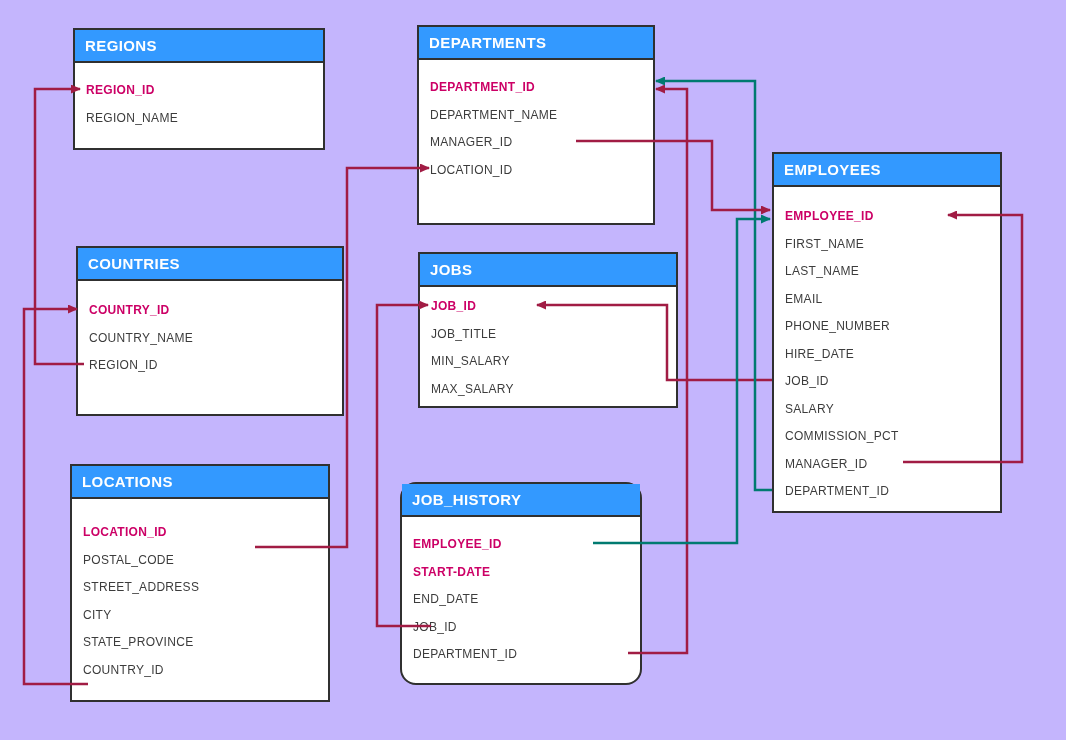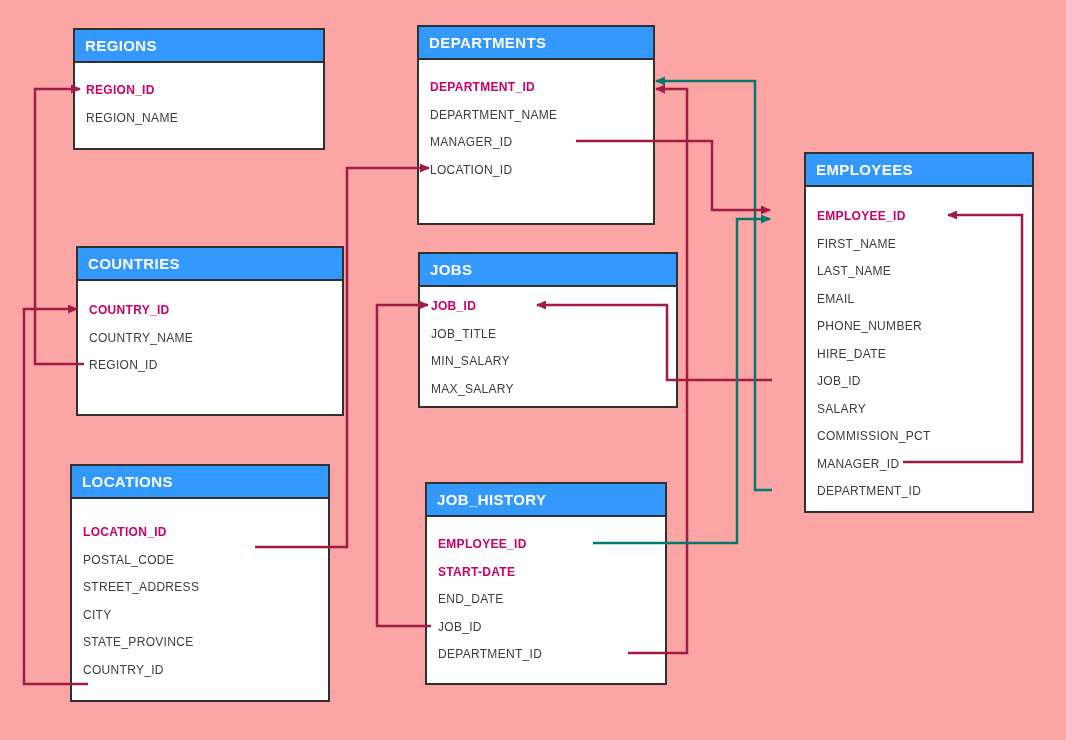--- a/index.html
+++ b/index.html
@@ -1,18 +1,18 @@
 <!DOCTYPE html>
 <html style="--hdr: #3399FF; --pk: #CC0066; --line-red: #A11C44; --line-teal: #007A70; --text: #3C3C3C; --border: #303030;"><head>
 <meta charset="utf-8">
 <title>Diagram</title>
 <style>
   html,body{margin:0;padding:0;background:#ffffff;}
   .canvas{
-    position:relative;width:1066px;height:740px;background:#fca5a5;
+    position:relative;width:1066px;height:740px;background:#c4b5fd;
     font-family:"Liberation Sans","DejaVu Sans",sans-serif;overflow:hidden;
   }
   svg.layer{position:absolute;left:0;top:0;width:1066px;height:740px;pointer-events:none;z-index:5;}
   .rel{fill:none;stroke-width:2.5px;}
   .rel.red{stroke:var(--line-red);}
   .rel.teal{stroke:var(--line-teal);}
   .mk-red{fill:var(--line-red);}
   .mk-teal{fill:var(--line-teal);}
   .entity{
     position:absolute;background:#ffffff;border:2px solid var(--border);
@@ -91,31 +91,31 @@
   </div>
     <div class="entity" style="left: 418px; top: 252px; width: 260px; height: 156px;">
     <div class="hdr">JOBS</div>
     <div class="rows" style="padding-top: 6px;">
         <div class="col pk">JOB_ID</div>
         <div class="col">JOB_TITLE</div>
         <div class="col">MIN_SALARY</div>
         <div class="col">MAX_SALARY</div>
       </div>
   </div>
-    <div class="entity" style="left: 425px; top: 482px; width: 242px; height: 203px;">
+    <div class="entity" style="left: 400px; top: 482px; width: 242px; height: 203px; border-radius: 16px;">
     <div class="hdr">JOB_HISTORY</div>
     <div class="rows" style="padding-top: 14px;">
         <div class="col pk">EMPLOYEE_ID</div>
         <div class="col pk">START-DATE</div>
         <div class="col">END_DATE</div>
         <div class="col">JOB_ID</div>
         <div class="col">DEPARTMENT_ID</div>
       </div>
   </div>
-    <div class="entity" style="left: 804px; top: 152px; width: 230px; height: 361px;">
+    <div class="entity" style="left: 772px; top: 152px; width: 230px; height: 361px;">
     <div class="hdr">EMPLOYEES</div>
     <div class="rows" style="padding-top: 16px;">
         <div class="col pk">EMPLOYEE_ID</div>
         <div class="col">FIRST_NAME</div>
         <div class="col">LAST_NAME</div>
         <div class="col">EMAIL</div>
         <div class="col">PHONE_NUMBER</div>
         <div class="col">HIRE_DATE</div>
         <div class="col">JOB_ID</div>
         <div class="col">SALARY</div>

